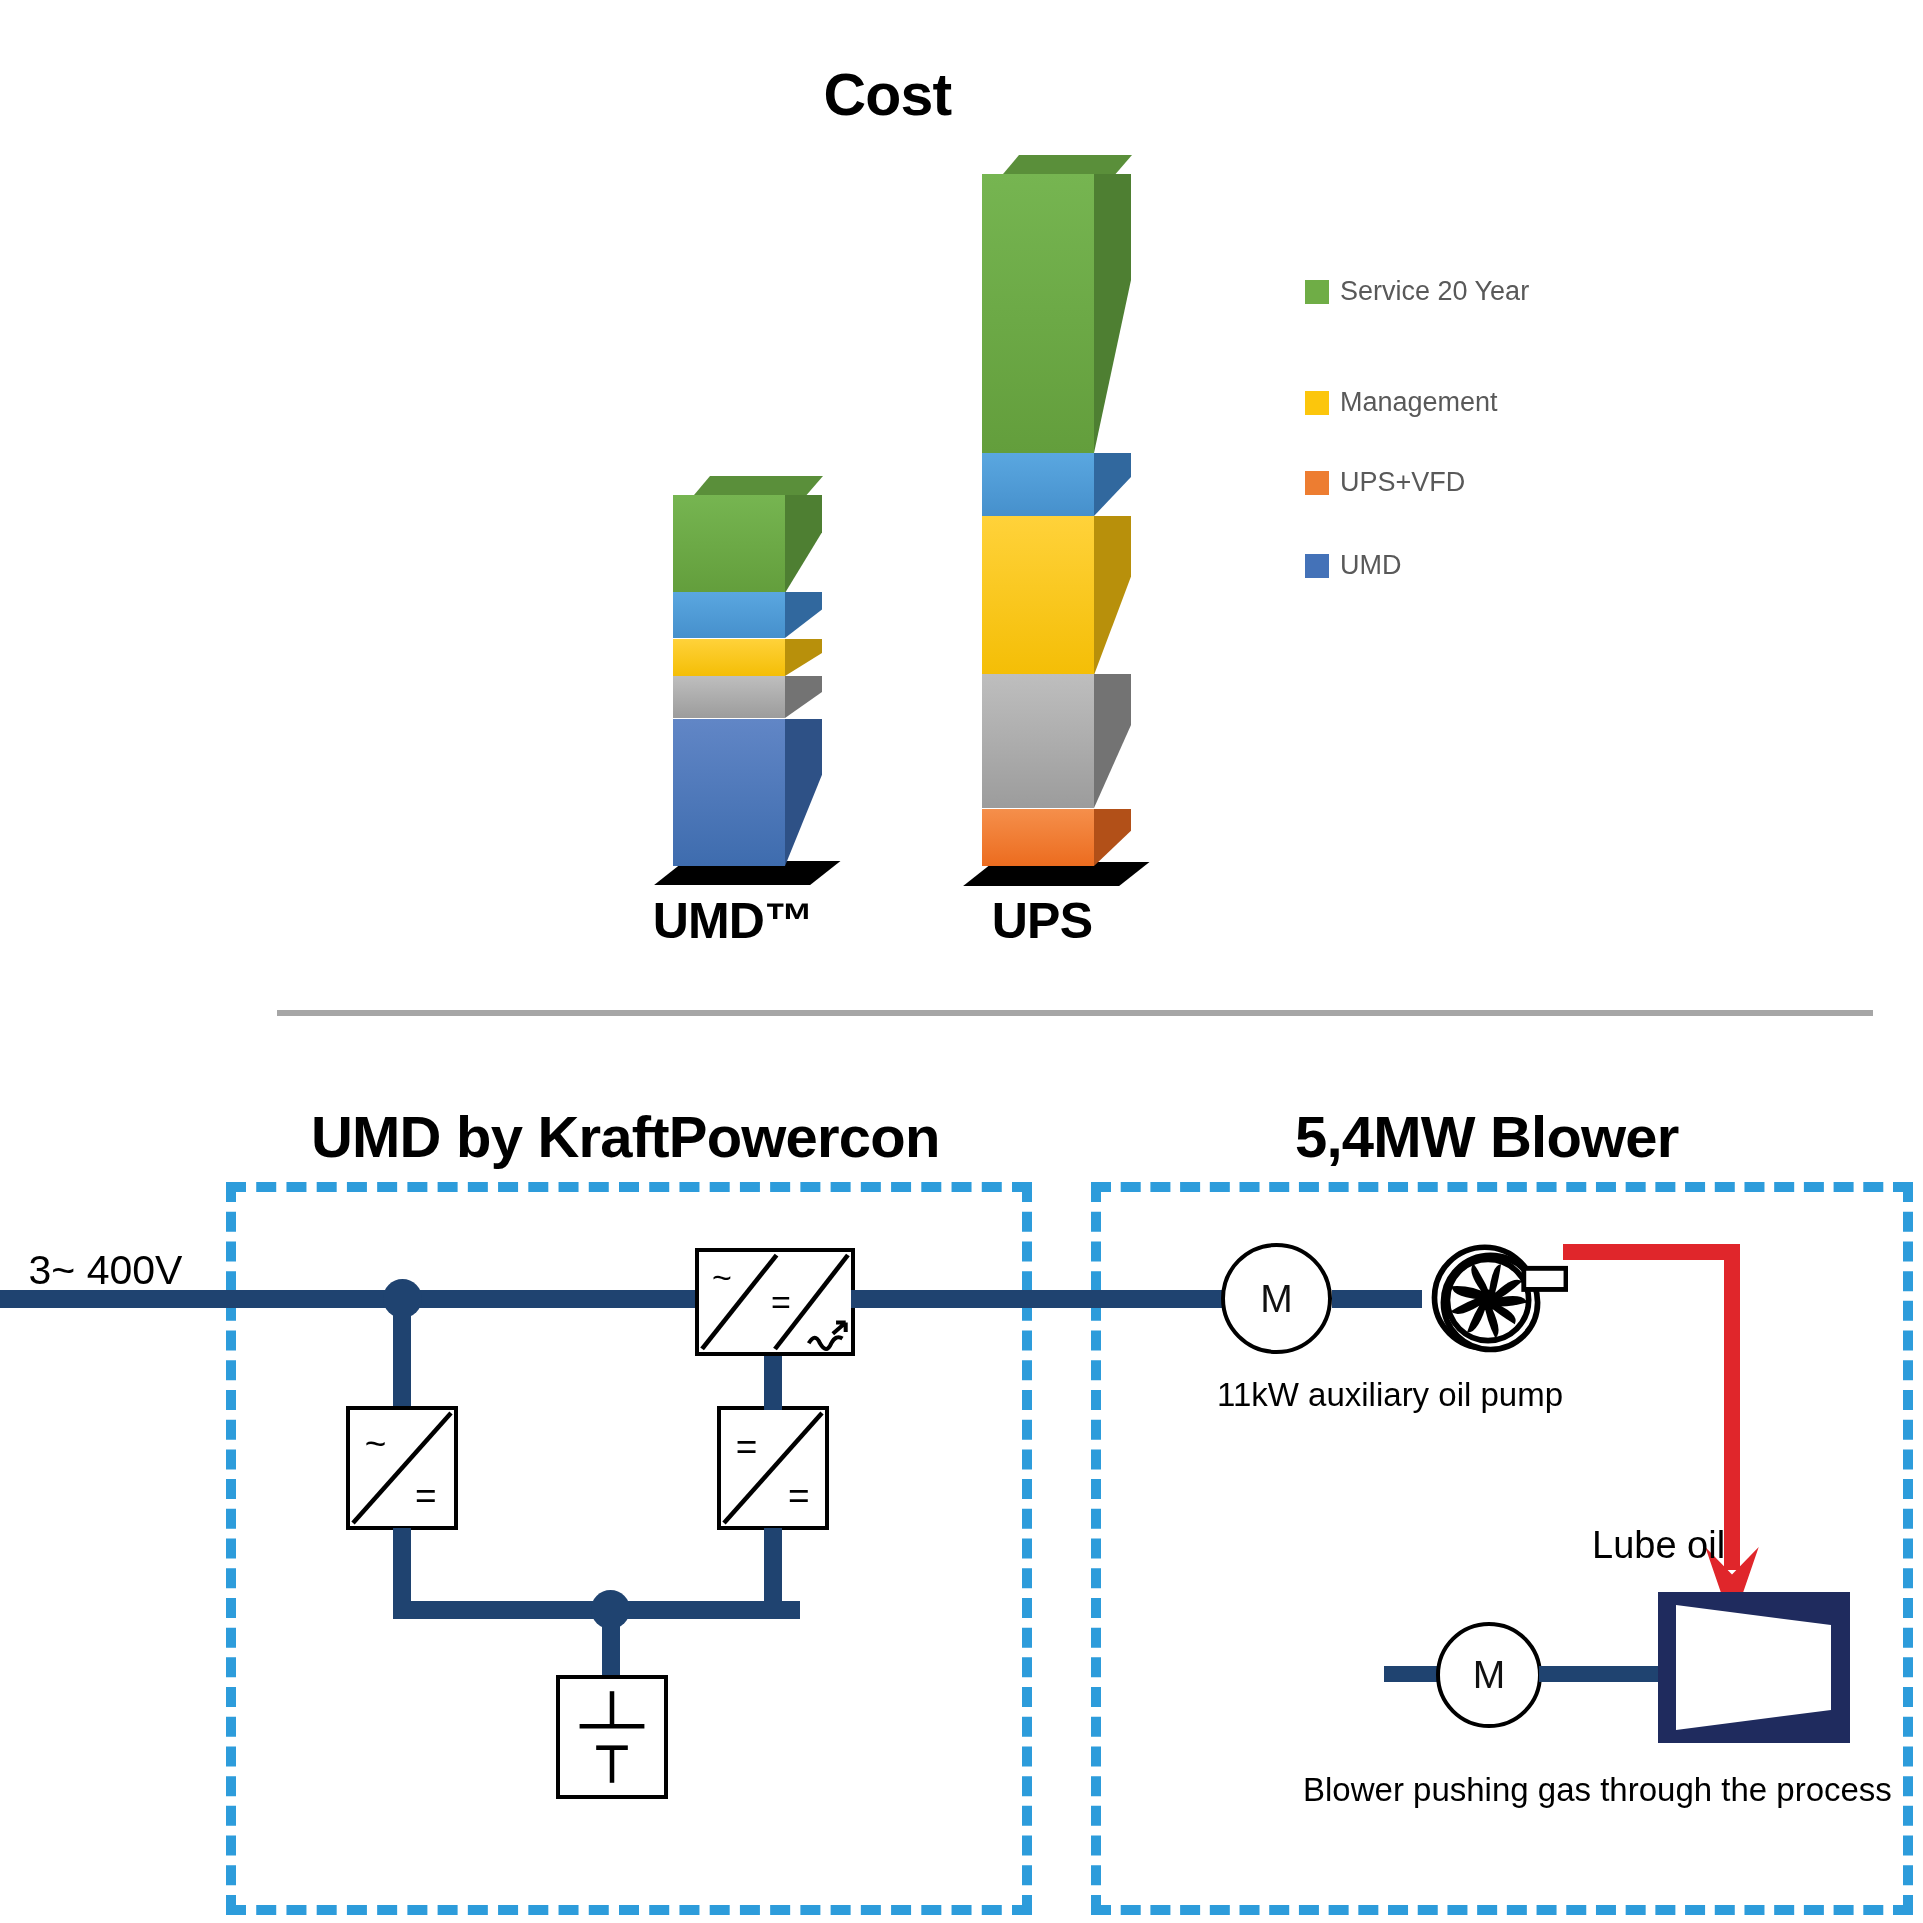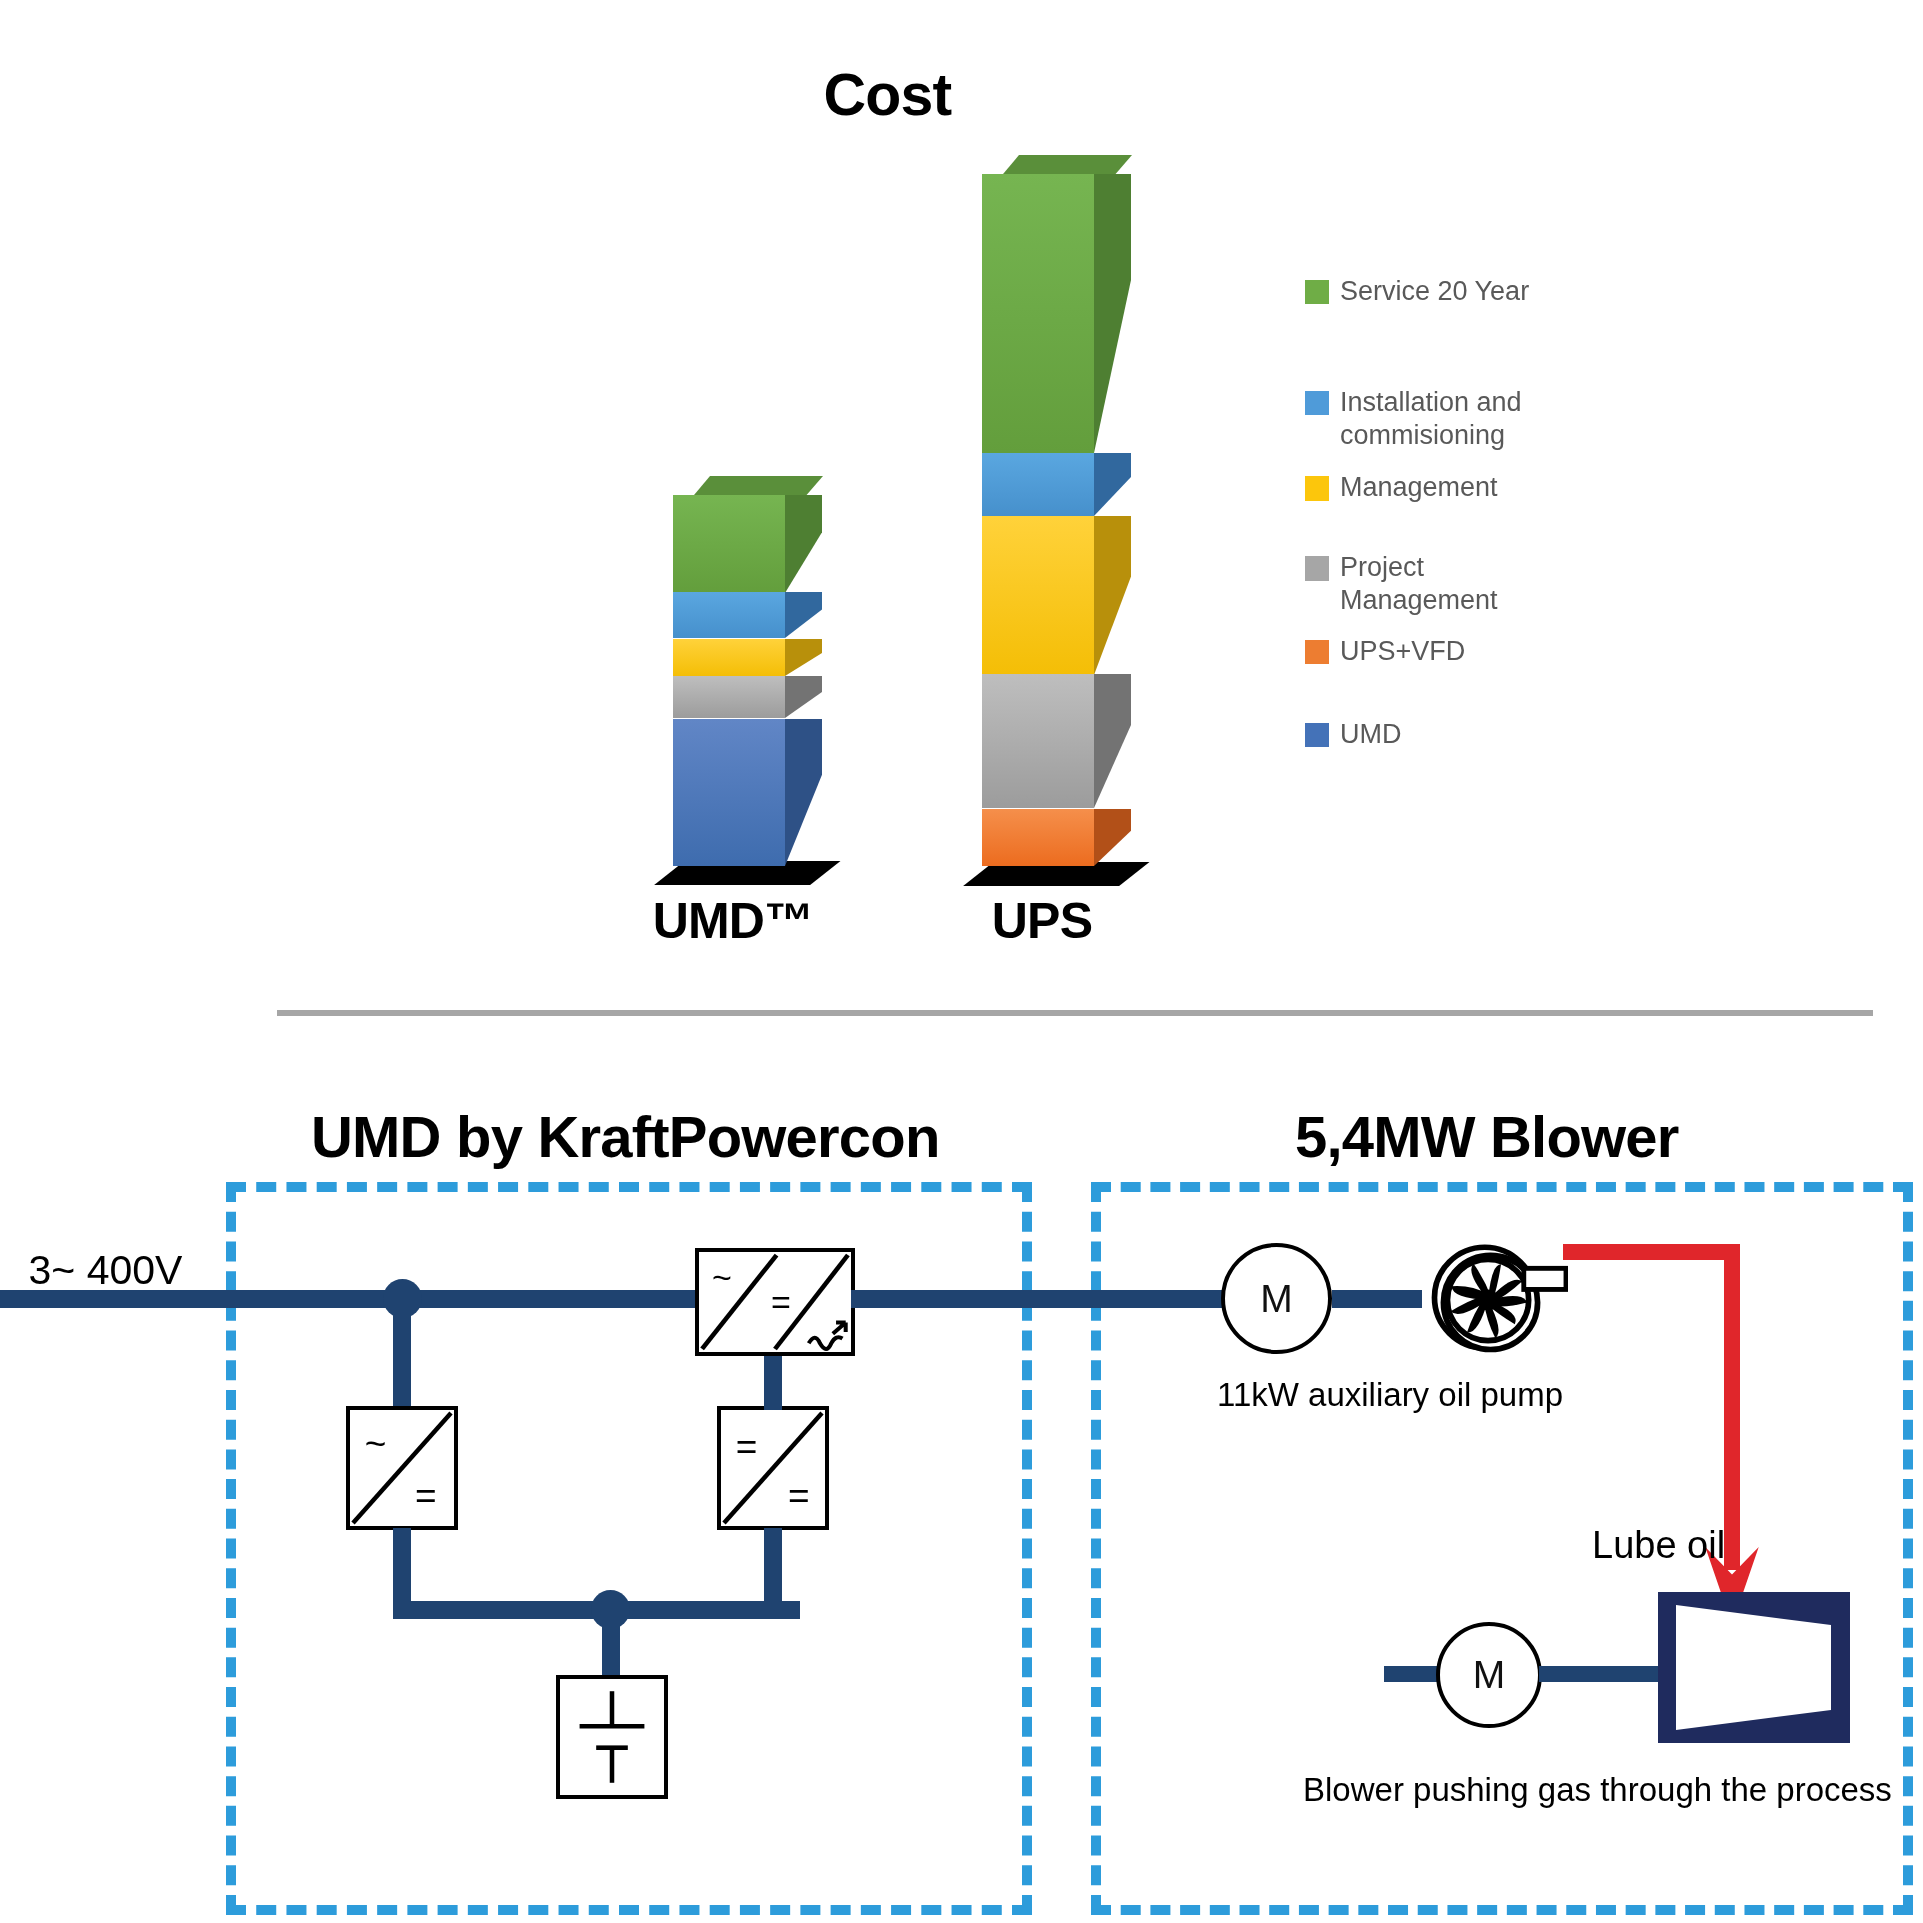--- a/index.html
+++ b/index.html
@@ -159,31 +159,23 @@
 </div>
 
 <div class="bar-label" style="left:619px; top:892px; width:228px;">UMD™</div>
 <div class="bar-label" style="left:928px; top:892px; width:228px;">UPS</div>
 
 <div id="legend">
   <div class="legend-row" style="margin-bottom:78px;">
     <div class="legend-swatch" style="background:#6FAD46;"></div>
     <div class="legend-label">Service 20 Year</div>
   </div>
-  <div class="legend-row" style="margin-bottom:19.5px;">
-    <div class="legend-swatch" style="background:#4F9BD9;"></div>
-    <div class="legend-label" style="max-width:204px;">Installation and commisioning</div>
-  </div>
   <div class="legend-row" style="margin-bottom:47px;">
     <div class="legend-swatch" style="background:#FCC60C;"></div>
     <div class="legend-label">Management</div>
-  </div>
-  <div class="legend-row" style="margin-bottom:18px;">
-    <div class="legend-swatch" style="background:#A6A6A6;"></div>
-    <div class="legend-label" style="max-width:204px;">Project Management</div>
   </div>
   <div class="legend-row" style="margin-bottom:50px;">
     <div class="legend-swatch" style="background:#ED7D31;"></div>
     <div class="legend-label">UPS+VFD</div>
   </div>
   <div class="legend-row">
     <div class="legend-swatch" style="background:#4472B8;"></div>
     <div class="legend-label">UMD</div>
   </div>
 </div>

